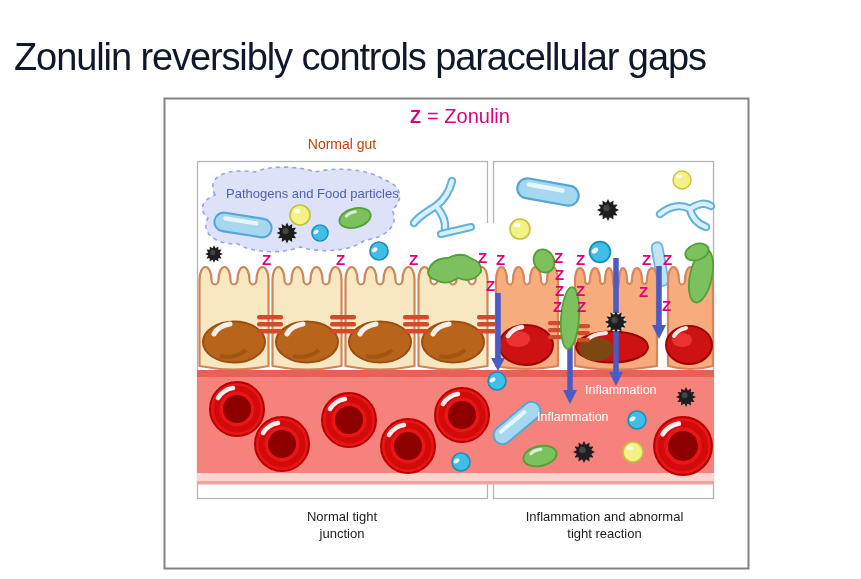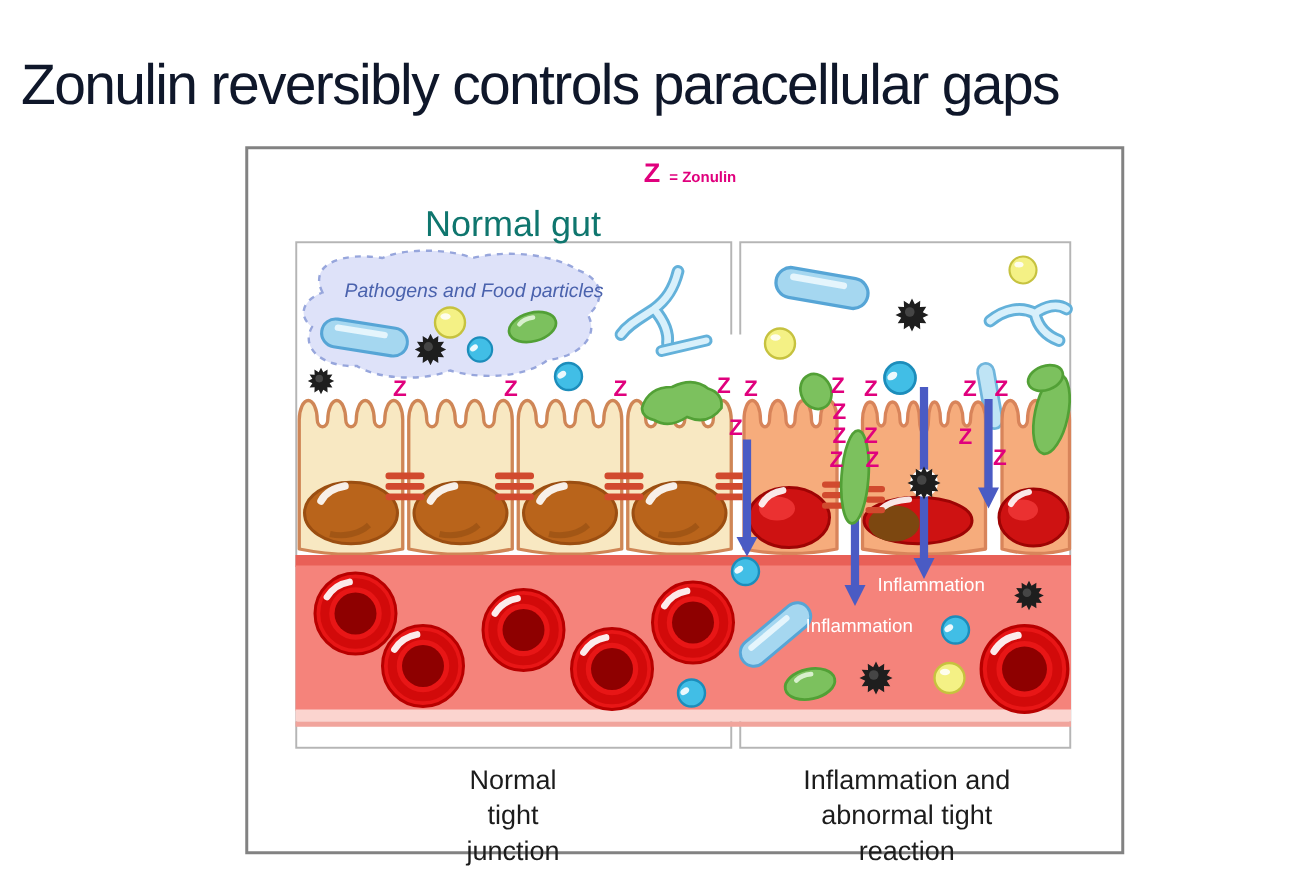--- a/index.html
+++ b/index.html
@@ -4,28 +4,28 @@
 <style>
   html,body{margin:0;padding:0;background:#fff;}
   .stage{position:relative;width:861px;height:579px;background:#fff;overflow:hidden;
          font-family:"Liberation Sans", sans-serif;}
   .abs{position:absolute;}
   .title{left:14px;top:36px;width:840px;font-size:38px;letter-spacing:-1.1px;
          color:#0f172a;font-weight:400;white-space:nowrap;}
   .legend{left:365px;top:105px;width:190px;display:flex;justify-content:center;
           align-items:baseline;gap:6px;color:#E0007D;}
   .legend .zsym{font-size:18px;font-weight:700;}
-  .legend .zdef{font-size:10px;font-weight:700;}
-  .hdr{top:136px;width:200px;text-align:center;font-size:24px;color:#0f766e;}
+  .legend .zdef{font-size:20px;font-weight:400;}
+  .hdr{top:136px;width:200px;text-align:center;font-size:14px;color:#c2410c;}
   .hdr-left{left:242px;} .hdr-right{left:508px;}
-  .cloud-label{left:226px;top:186px;width:180px;text-align:center;font-size:13px;color:#4A62AD;font-style:italic;}
+  .cloud-label{left:226px;top:186px;width:180px;text-align:left;font-size:13px;color:#4A62AD;}
   .vlabel{color:#fff;font-size:12.5px;}
   .vlabel-trans{left:585px;top:383px;}
   .vlabel-para{left:537px;top:410px;}
-  .caption{top:509px;text-align:center;font-size:18px;line-height:1.3;color:#1c1c1c;}
+  .caption{top:509px;text-align:center;font-size:13px;line-height:1.3;color:#1c1c1c;}
   .cap-left{left:294px;width:96px;}
   .cap-right{left:517px;width:175px;}
   .zwrap{left:0;top:0;width:861px;height:579px;pointer-events:none;}
   .zmark{position:absolute;font-size:15px;font-weight:700;color:#E0007D;line-height:1;}
   svg.art{position:absolute;left:0;top:0;}
 </style>
 </head>
 <body>
 
 <div class="stage">

